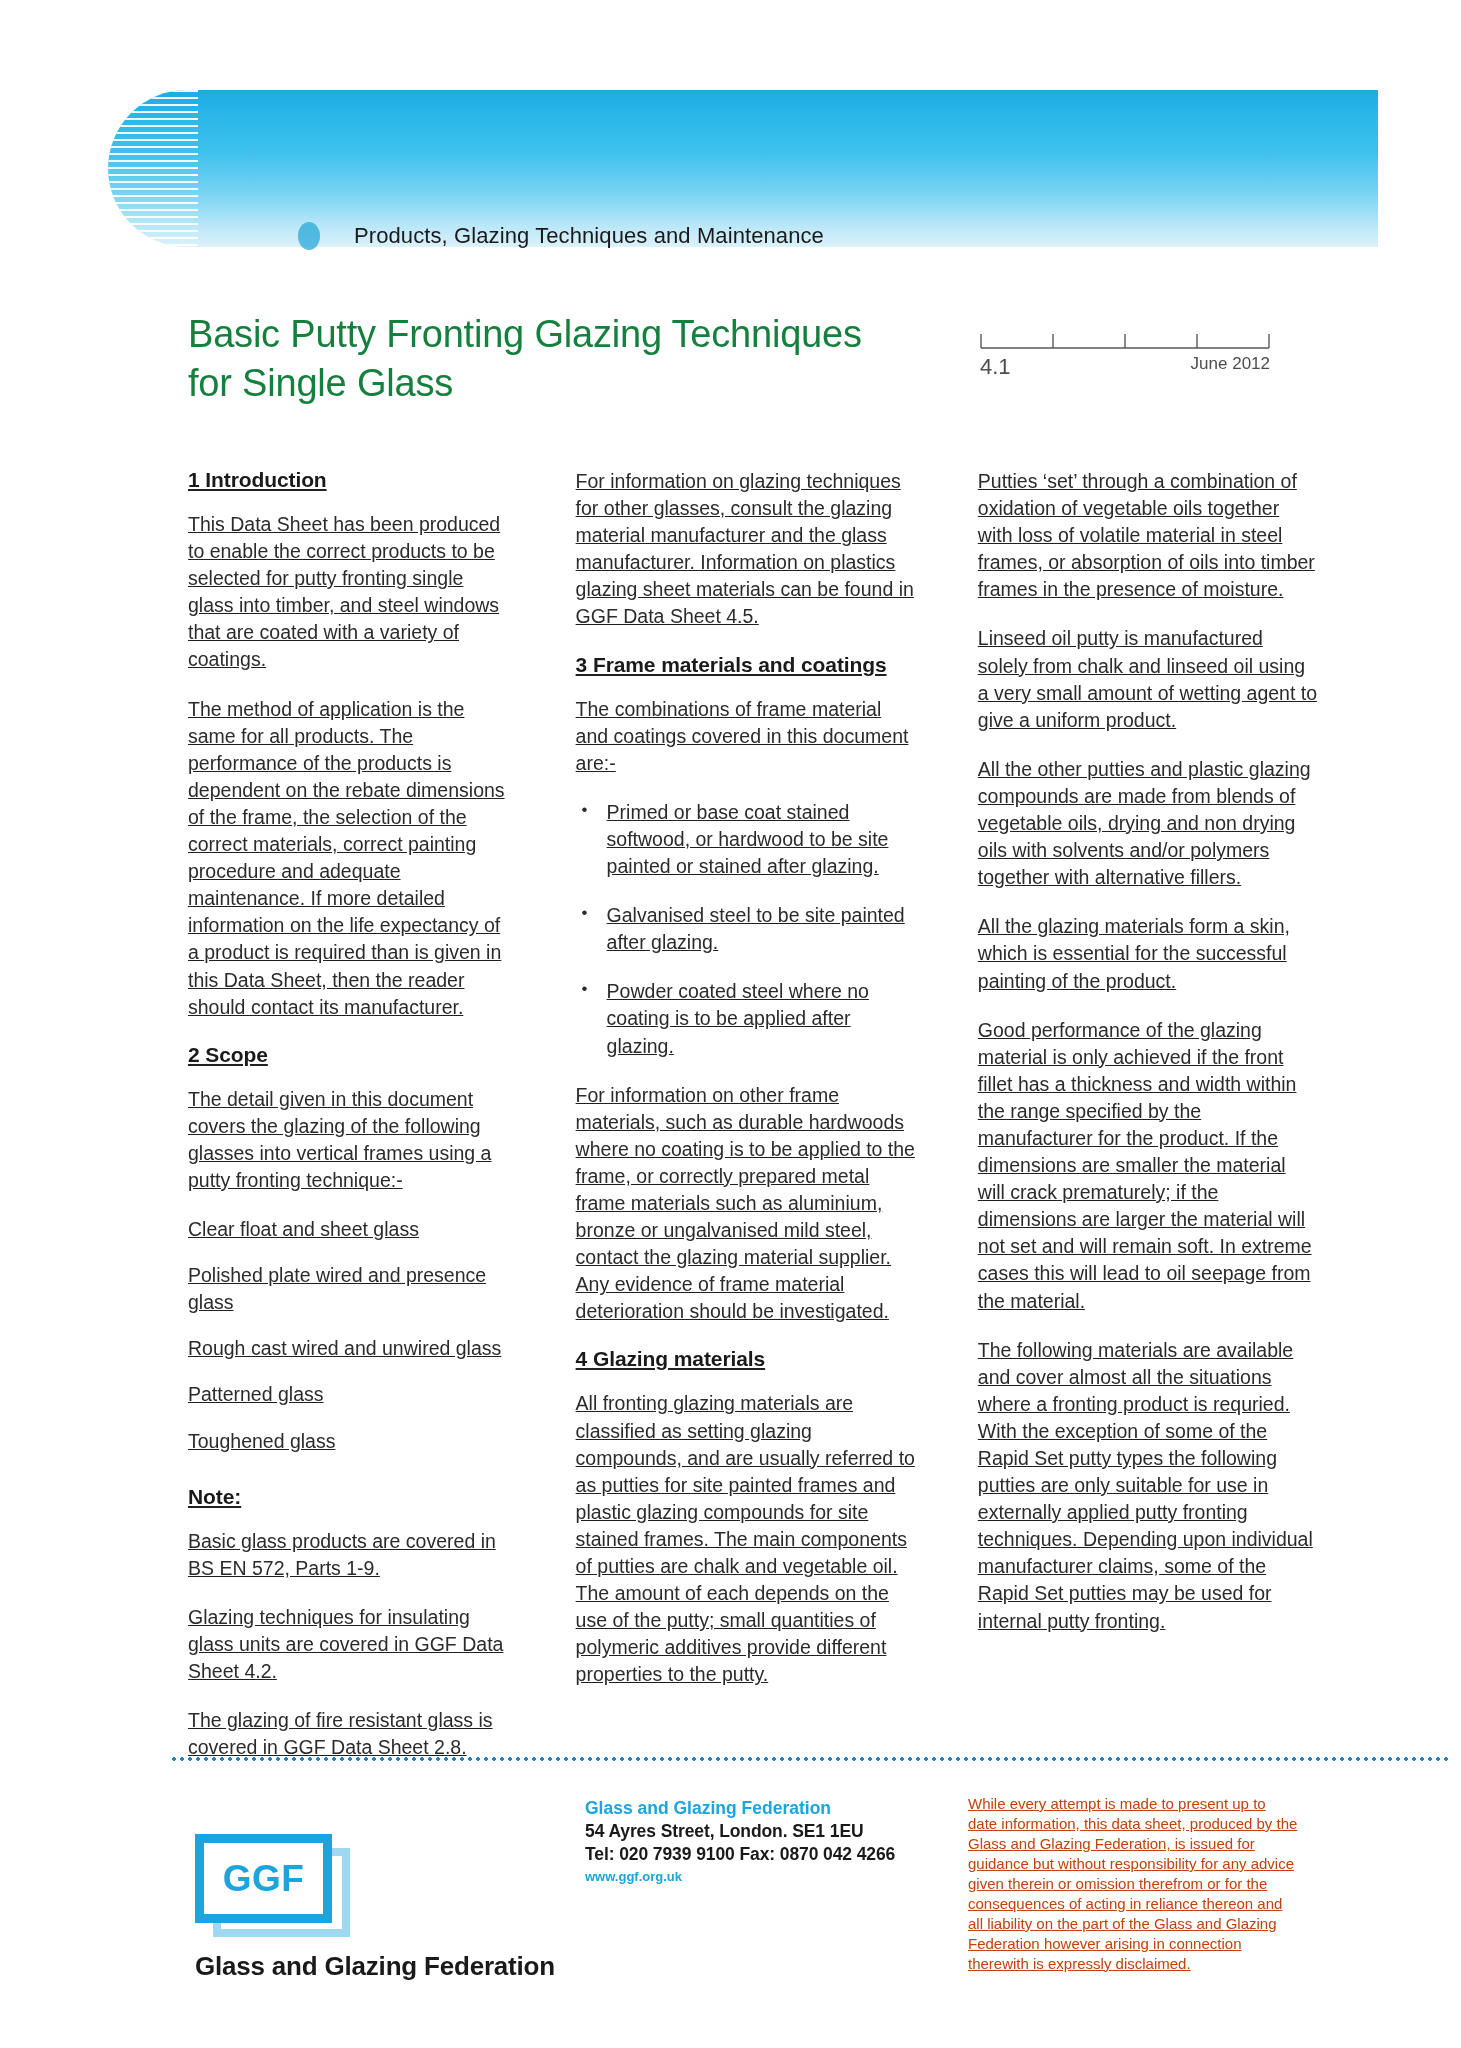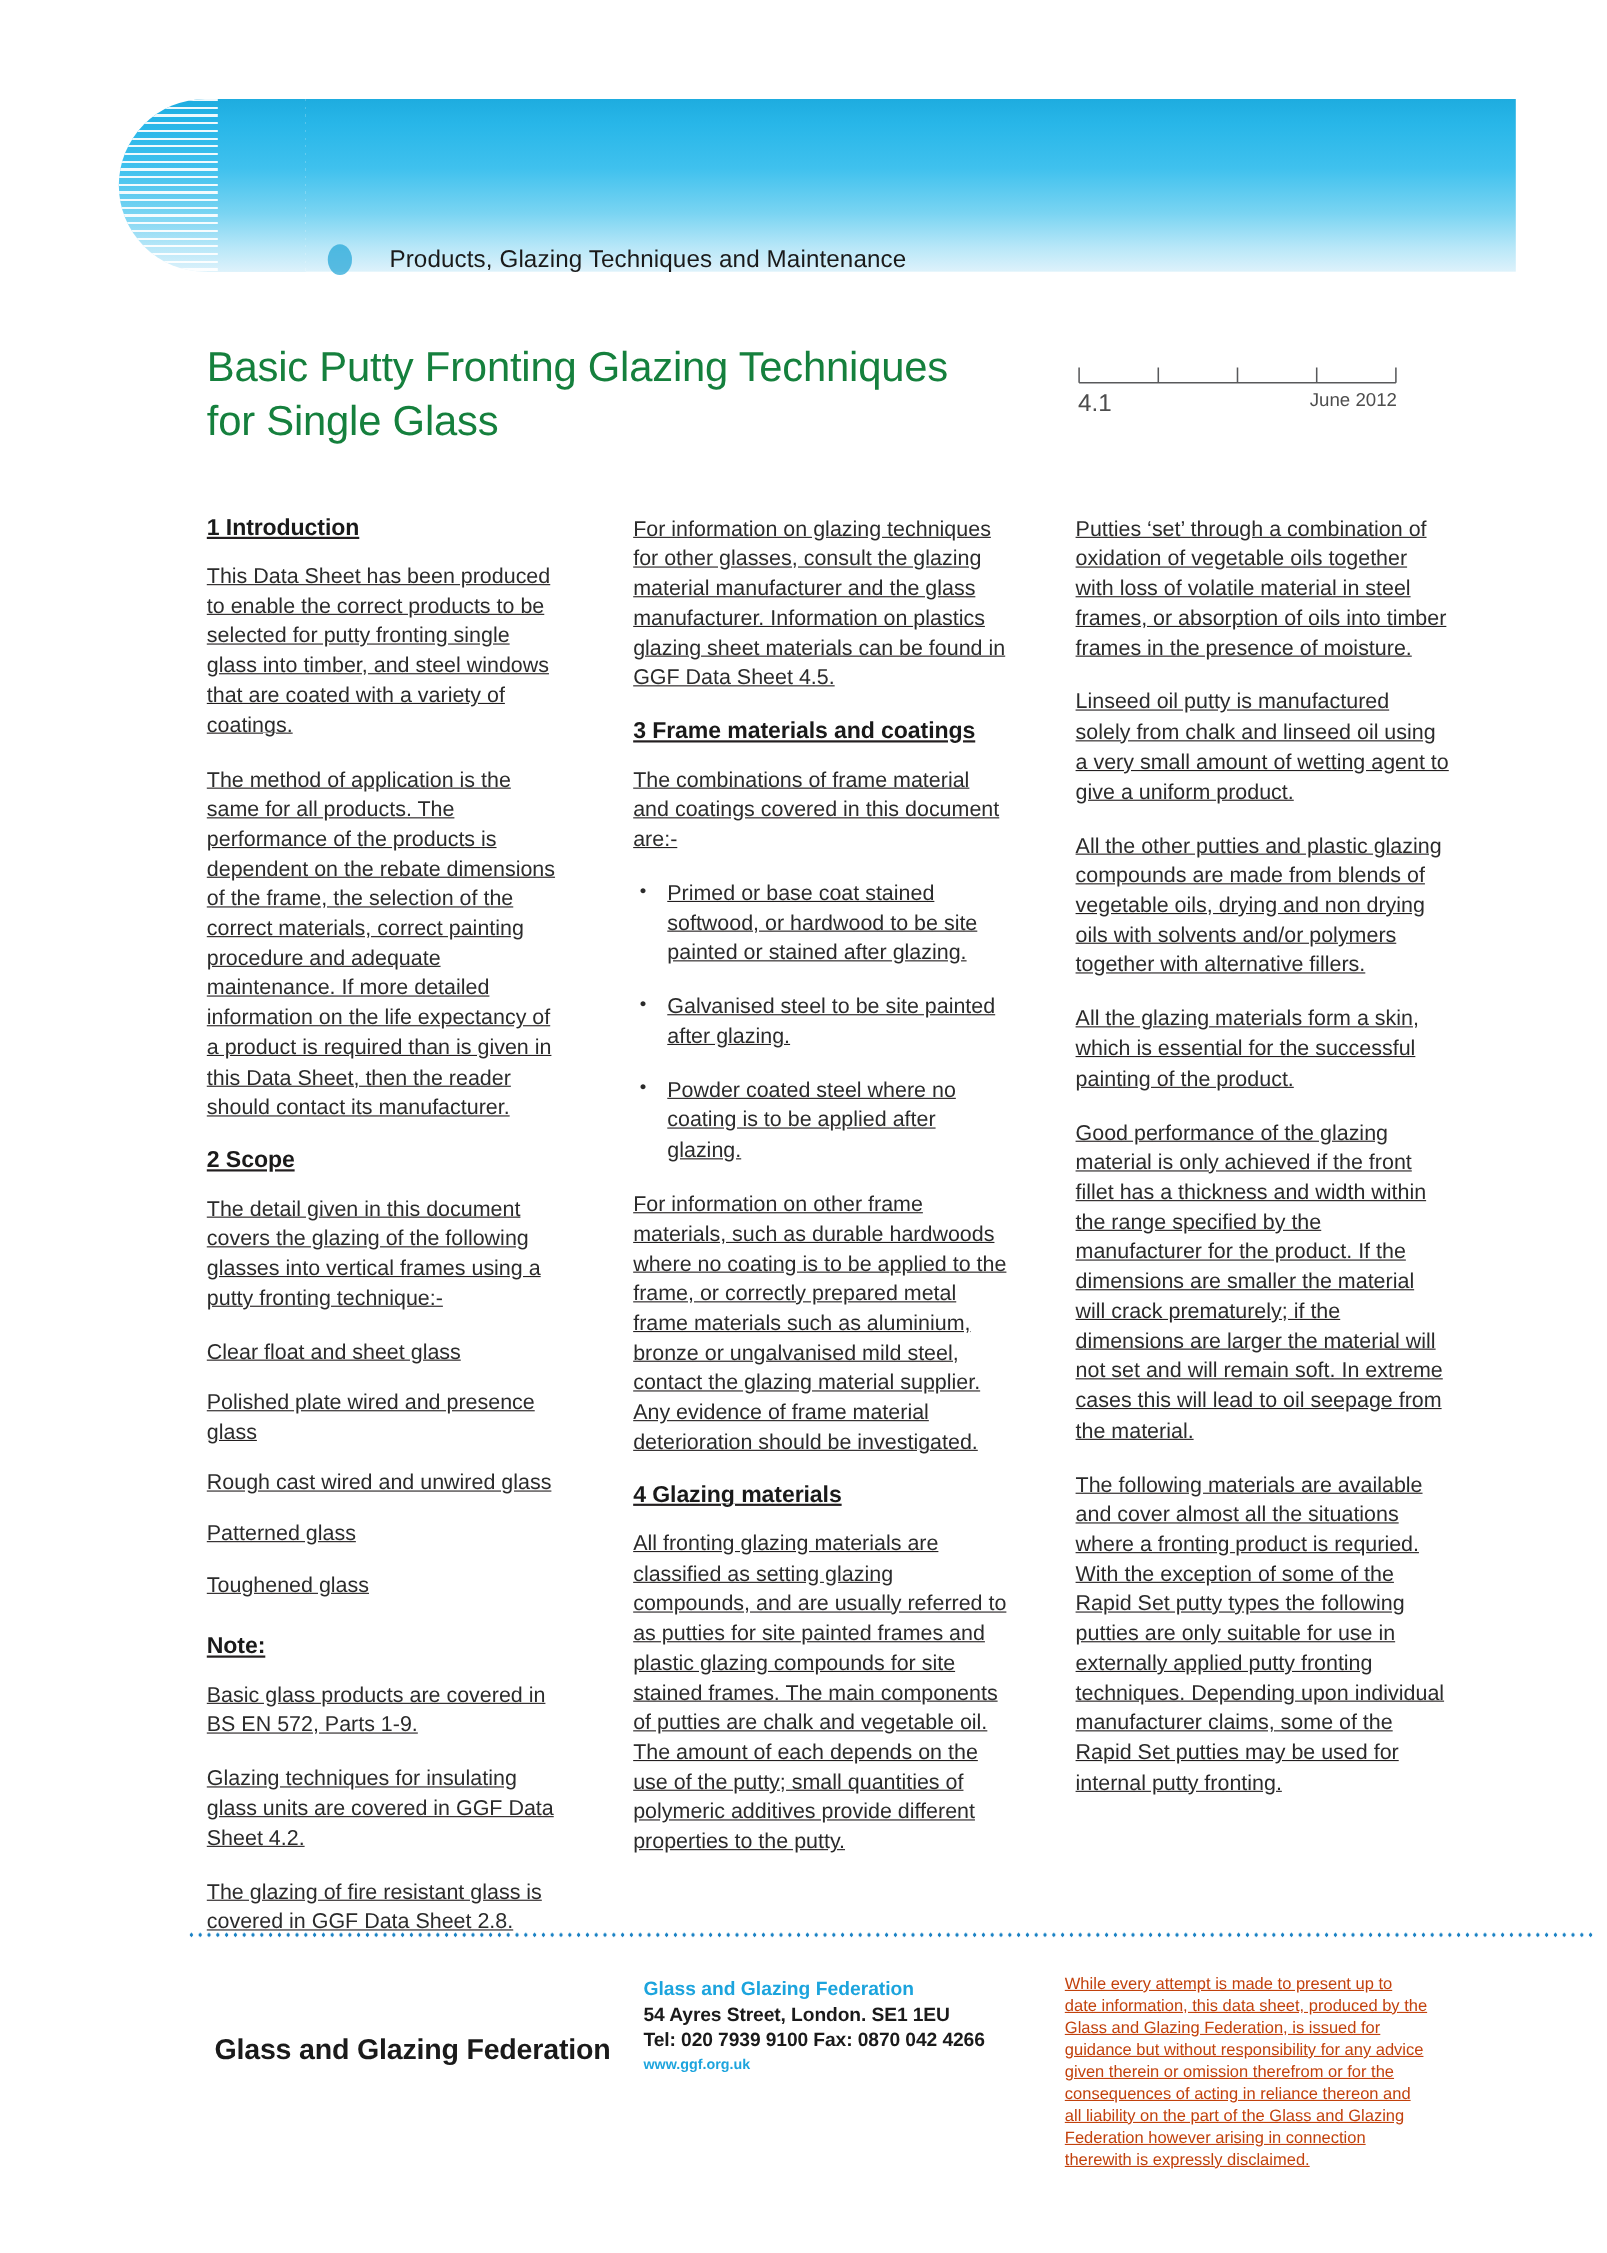--- a/index.html
+++ b/index.html
@@ -424,20 +424,29 @@
     <p class="body" style="margin-top:-16px">With the exception of some of the Rapid Set putty types the following putties are only suitable for use in externally applied putty fronting techniques.   Depending upon individual manufacturer claims, some of the Rapid Set putties may be used for internal putty fronting.</p>
   </div>
 
 </div>
 
 <div class="dotted-rule"></div>
 
 <div class="footer">
 
   <div class="ggf-logo-wrap">
+    <div class="ggf-mark">
+      <div class="back-frame">
+        <div class="back-frame-inner"></div>
+      </div>
+      <div class="front-frame">
+        <div class="front-frame-inner"></div>
+      </div>
+      <div class="ggf-text">GGF</div>
+    </div>
     <div class="ggf-wordmark">Glass and Glazing Federation</div>
   </div>
 
   <div class="contact">
     <div class="org">Glass and Glazing Federation</div>
     <div class="line">54 Ayres Street, London. SE1 1EU</div>
     <div class="line">Tel: 020 7939 9100  Fax: 0870 042 4266</div>
     <div class="web">www.ggf.org.uk</div>
   </div>
 

